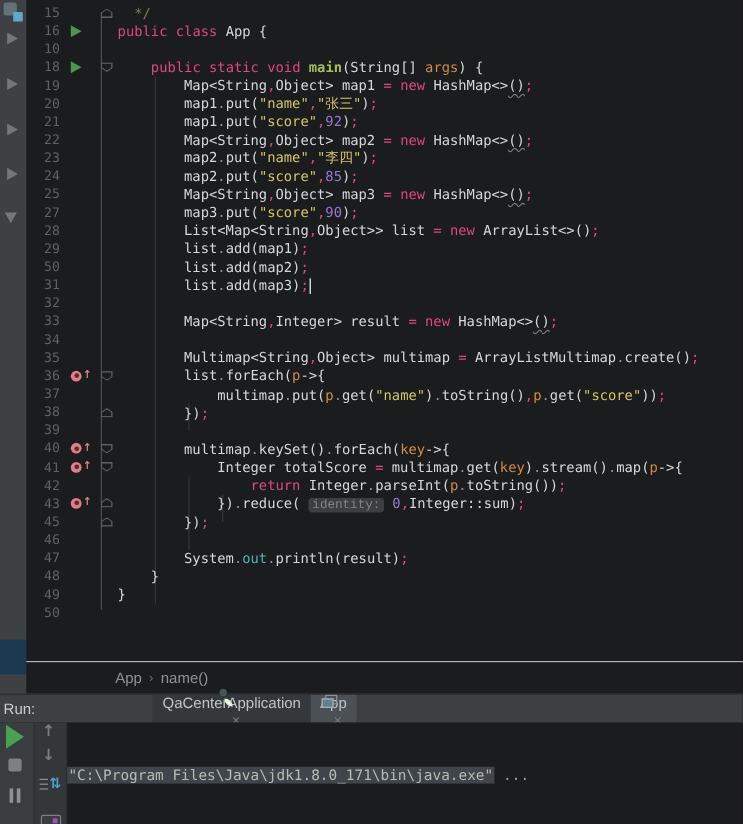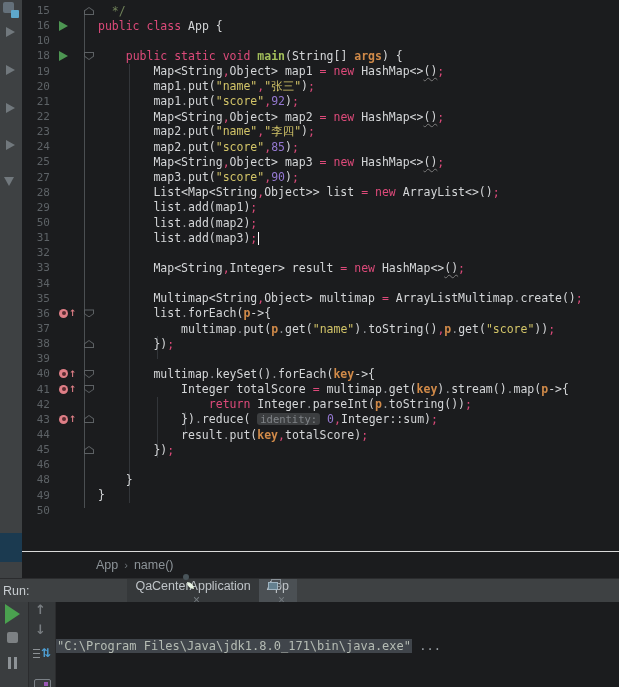--- a/index.html
+++ b/index.html
@@ -31,24 +31,24 @@
   .lam-a{color:#de7e86;font:bold 9px "DejaVu Sans",sans-serif;margin-left:1px;}
   .fold{position:relative;width:10px;height:8px;display:inline-block;}
   .fold i{position:absolute;display:block;}
   .fold .o{left:0;top:0;right:0;bottom:0;background:#5d6164;clip-path:polygon(0 0,100% 0,100% 55%,50% 100%,0 55%);}
   .fold .i{left:1px;top:1px;right:1px;bottom:1px;background:#1b1c1e;clip-path:polygon(0 0,100% 0,100% 52%,50% 100%,0 52%);}
   .fold.up{transform:rotate(180deg);}
   .caret{display:inline-block;width:1.5px;height:13px;background:#ffffff;vertical-align:middle;margin-left:0.5px;}
   
   .tk-d{color:#d4d6d8;} .tk-k{color:#dd4a7a;} .tk-o{color:#dd4a7a;}
   .tk-s{color:#d2c468;} .tk-n{color:#9579d2;} .tk-m{color:#8f9398;}
-  .tk-c{color:#708259;} .tk-f{color:#a3bf5b;font-weight:bold;} .tk-p{color:#d08a49;font-weight:bold;}
+  .tk-c{color:#708259;} .tk-f{color:#a3bf5b;font-weight:bold;} .tk-p{color:#d08a49;}
   .tk-t{color:#4fb6ad;}
   .tk-w{color:#d4d6d8;text-decoration:underline wavy #7b7b7b 1px;text-underline-offset:2px;}
-  .tk-h{background:#3c3e40;color:#808488;border-radius:3px;padding:0 3px;font-size:10.5px;}
+  .tk-h{background:#3c3e40;color:#808488;border-radius:3px;padding:0 3px;font-size:10.5px;font-family:Liberation Mono, monospace;}
   
   .breadcrumbs{position:absolute;left:22px;top:552px;width:597px;height:26px;background:#1b1c1e;
                display:flex;align-items:center;color:#8c9398;font-size:12.5px;}
   .breadcrumbs .bc{padding:0 6px;}
   .breadcrumbs .first{margin-left:68px;}
   .breadcrumbs .sep{color:#6d7378;font-size:11px;}
   
   .runbar{position:absolute;left:0;top:578px;width:619px;height:24px;background:#3e4143;border-top:1px solid #2b2c2e;
           display:flex;align-items:center;font-size:12.5px;color:#bfc4c8;}
   .runlabel{padding:0 6px 0 3px;color:#c7ccd0;}
@@ -127,23 +127,23 @@
       <div class="row"><span class="ln">34</span><span class="gico"></span><span class="gfold"></span><span class="codeline"></span></div>
       <div class="row"><span class="ln">35</span><span class="gico"></span><span class="gfold"></span><span class="codeline"><span class="tk-d">        Multimap&lt;String</span><span class="tk-o">,</span><span class="tk-d">Object&gt; multimap </span><span class="tk-o">=</span><span class="tk-d"> ArrayListMultimap</span><span class="tk-m">.</span><span class="tk-d">create()</span><span class="tk-o">;</span></span></div>
       <div class="row"><span class="ln">36</span><span class="gico"><span class="lam"><span class="lam-c"></span><span class="lam-a">↑</span></span></span><span class="gfold"><span class="fold down"><i class="o"></i><i class="i"></i></span></span><span class="codeline"><span class="tk-d">        list</span><span class="tk-m">.</span><span class="tk-d">forEach(</span><span class="tk-p">p</span><span class="tk-d">-&gt;{</span></span></div>
       <div class="row"><span class="ln">37</span><span class="gico"></span><span class="gfold"></span><span class="codeline"><span class="tk-d">            multimap</span><span class="tk-m">.</span><span class="tk-d">put(</span><span class="tk-p">p</span><span class="tk-m">.</span><span class="tk-d">get(</span><span class="tk-s">"name"</span><span class="tk-d">)</span><span class="tk-m">.</span><span class="tk-d">toString()</span><span class="tk-o">,</span><span class="tk-p">p</span><span class="tk-m">.</span><span class="tk-d">get(</span><span class="tk-s">"score"</span><span class="tk-d">))</span><span class="tk-o">;</span></span></div>
       <div class="row"><span class="ln">38</span><span class="gico"></span><span class="gfold"><span class="fold up"><i class="o"></i><i class="i"></i></span></span><span class="codeline"><span class="tk-d">        })</span><span class="tk-o">;</span></span></div>
       <div class="row"><span class="ln">39</span><span class="gico"></span><span class="gfold"></span><span class="codeline"></span></div>
       <div class="row"><span class="ln">40</span><span class="gico"><span class="lam"><span class="lam-c"></span><span class="lam-a">↑</span></span></span><span class="gfold"><span class="fold down"><i class="o"></i><i class="i"></i></span></span><span class="codeline"><span class="tk-d">        multimap</span><span class="tk-m">.</span><span class="tk-d">keySet()</span><span class="tk-m">.</span><span class="tk-d">forEach(</span><span class="tk-p">key</span><span class="tk-d">-&gt;{</span></span></div>
       <div class="row"><span class="ln">41</span><span class="gico"><span class="lam"><span class="lam-c"></span><span class="lam-a">↑</span></span></span><span class="gfold"><span class="fold down"><i class="o"></i><i class="i"></i></span></span><span class="codeline"><span class="tk-d">            Integer totalScore </span><span class="tk-o">=</span><span class="tk-d"> multimap</span><span class="tk-m">.</span><span class="tk-d">get(</span><span class="tk-p">key</span><span class="tk-d">)</span><span class="tk-m">.</span><span class="tk-d">stream()</span><span class="tk-m">.</span><span class="tk-d">map(</span><span class="tk-p">p</span><span class="tk-d">-&gt;{</span></span></div>
       <div class="row"><span class="ln">42</span><span class="gico"></span><span class="gfold"></span><span class="codeline"><span class="tk-d">                </span><span class="tk-k">return</span><span class="tk-d"> Integer</span><span class="tk-m">.</span><span class="tk-d">parseInt(</span><span class="tk-p">p</span><span class="tk-m">.</span><span class="tk-d">toString())</span><span class="tk-o">;</span></span></div>
       <div class="row"><span class="ln">43</span><span class="gico"><span class="lam"><span class="lam-c"></span><span class="lam-a">↑</span></span></span><span class="gfold"><span class="fold up"><i class="o"></i><i class="i"></i></span></span><span class="codeline"><span class="tk-d">            })</span><span class="tk-m">.</span><span class="tk-d">reduce( </span><span class="tk-h">identity:</span><span class="tk-d"> </span><span class="tk-n">0</span><span class="tk-o">,</span><span class="tk-d">Integer::sum)</span><span class="tk-o">;</span></span></div>
-      <div class="row"><span class="ln">44</span><span class="gico"></span><span class="gfold"></span><span class="codeline"><span class="tk-d">            result</span><span class="tk-m">.</span><span class="tk-d">put(</span><span class="tk-p">key</span><span class="tk-o">,</span><span class="tk-d">totalScore)</span><span class="tk-o">;</span></span></div>
       <div class="row"><span class="ln">45</span><span class="gico"></span><span class="gfold"><span class="fold up"><i class="o"></i><i class="i"></i></span></span><span class="codeline"><span class="tk-d">        })</span><span class="tk-o">;</span></span></div>
       <div class="row"><span class="ln">46</span><span class="gico"></span><span class="gfold"></span><span class="codeline"></span></div>
+      <div class="row"><span class="ln">47</span><span class="gico"></span><span class="gfold"></span><span class="codeline"><span class="tk-d">        System</span><span class="tk-m">.</span><span class="tk-t">out</span><span class="tk-m">.</span><span class="tk-d">println(result)</span><span class="tk-o">;</span></span></div>
       <div class="row"><span class="ln">48</span><span class="gico"></span><span class="gfold"></span><span class="codeline"><span class="tk-d">    }</span></span></div>
       <div class="row"><span class="ln">49</span><span class="gico"></span><span class="gfold"></span><span class="codeline"><span class="tk-d">}</span></span></div>
       <div class="row"><span class="ln">50</span><span class="gico"></span><span class="gfold"></span><span class="codeline"></span></div>
     </div>
 </div>
 
 <div class="breadcrumbs">
   <span class="bc first">App</span>
   <span class="sep">›</span>
   <span class="bc">name()</span>

